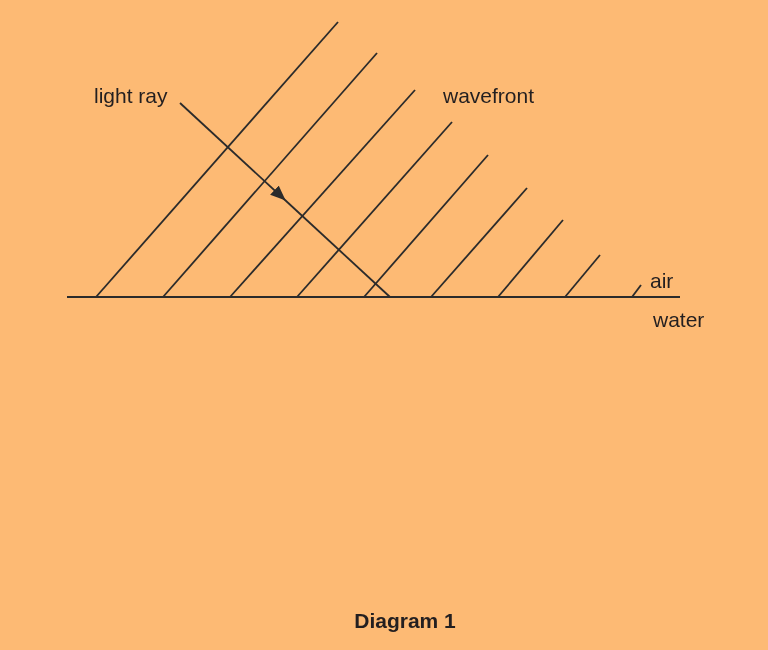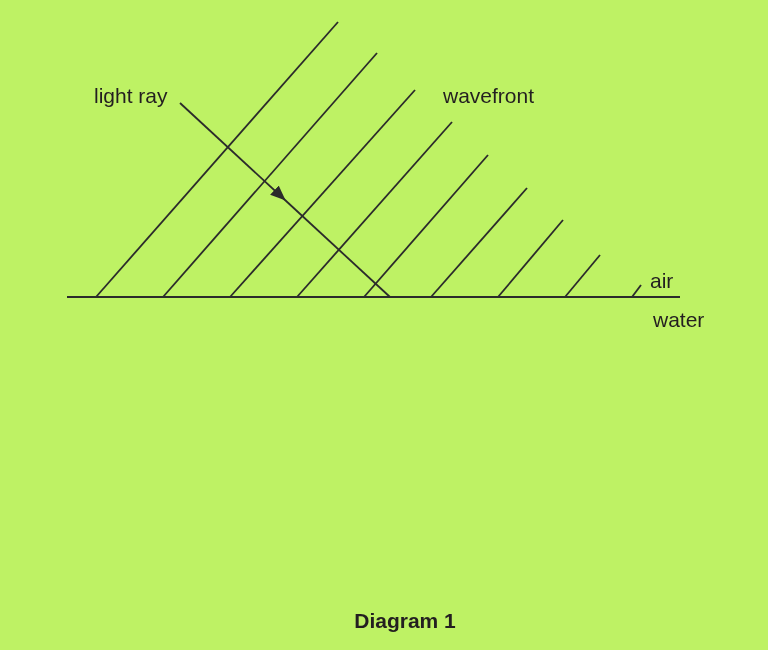--- a/index.html
+++ b/index.html
@@ -4,21 +4,21 @@
 <style>
   html, body {
     margin: 0;
     padding: 0;
     background: #ffffff;
   }
   .figure {
     position: relative;
     width: 768px;
     height: 650px;
-    background: #bef264;
+    background: #fdba74;
     overflow: hidden;
     font-family: "Liberation Sans", sans-serif;
   }
   svg text {
     font-family: "Liberation Sans", sans-serif;
     fill: #231f20;
   }
   .diagram-label {
     font-size: 21px;
     font-weight: 400;

